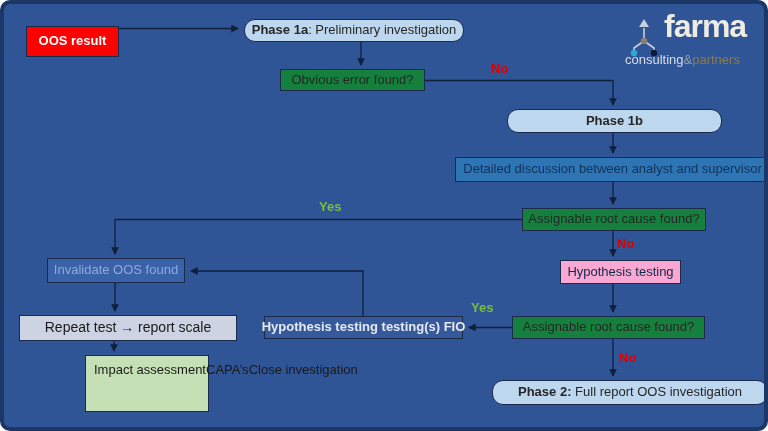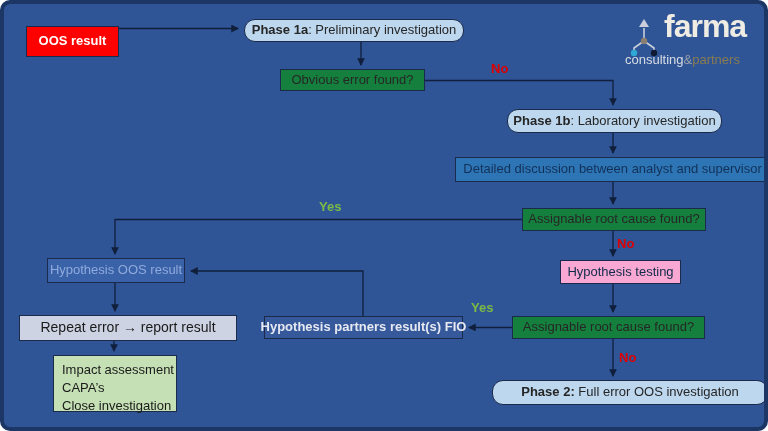--- a/index.html
+++ b/index.html
@@ -16,21 +16,21 @@
   .node span{white-space:pre;}
   .red{background:#FE0000;color:#ffffff;font-weight:bold;}
   .lightblue{background:#BDD7EE;color:#262626;border-radius:11px;}
   .whitebox{background:#15803d;color:#262626;}
   .midblue{background:#2E75B6;color:#123158;}
   .brightblue{background:#f9a8d4;color:#0E2A47;}
   .navybox{background:#3A62A8;color:#8FAADC;}
   .fiobox{background:#35599B;color:#E7E9F2;font-weight:bold;}
   .graybox{background:#CDD3E2;color:#1a1a1a;font-size:14px;}
   .greenbox{background:#C5E0B4;color:#1a1a1a;align-items:flex-start;justify-content:flex-start;
-    flex-direction:column;padding:5px 6px 4px 8px;line-height:1.38;}
+    flex-direction:row;padding:5px 6px 4px 8px;line-height:1.38;margin-left:32px;}
   .b{font-weight:bold;}
   .edge-label{position:absolute;font-size:13px;font-weight:bold;}
   .edge-no{color:#DE0000;}
   .edge-yes{color:#7CBB44;}
   .logo{position:absolute;left:620px;top:10px;width:132px;height:58px;text-align:center;}
   .logo-icon{position:absolute;left:2px;top:4px;}
   .logo-brand{position:absolute;left:40px;top:-6px;font-size:32px;font-weight:bold;
     letter-spacing:-1px;color:#EFECE3;}
   .logo-sub{position:absolute;left:1px;top:38px;font-size:13px;color:#D9DDE3;}
   .logo-sub .amp{color:#9AA0A8;}
@@ -72,54 +72,53 @@
     <span class="b">Phase 1a</span>
       <span>: Preliminary investigation</span>
   </div>
 
   <div class="node whitebox" style="left:276px;top:65px;width:145px;height:22px;">
     <span>Obvious error found?</span>
   </div>
 
   <div class="node lightblue" style="left:503px;top:105px;width:215px;height:24px;">
     <span class="b">Phase 1b</span>
-      <span>: Laboratory investigation</span>
   </div>
 
   <div class="node midblue" style="left:451px;top:153px;width:315px;height:25px;">
     <span>Detailed discussion between analyst and supervisor</span>
   </div>
 
   <div class="node whitebox" style="left:518px;top:204px;width:184px;height:23px;">
     <span>Assignable root cause found?</span>
   </div>
 
   <div class="node brightblue" style="left:556px;top:256px;width:121px;height:24px;">
     <span>Hypothesis testing</span>
   </div>
 
   <div class="node whitebox" style="left:508px;top:312px;width:193px;height:23px;">
     <span>Assignable root cause found?</span>
   </div>
 
   <div class="node lightblue" style="left:488px;top:376px;width:276px;height:25px;">
     <span class="b">Phase 2:</span>
-      <span> Full error OOS investigation</span>
+      <span> Full report OOS investigation</span>
   </div>
 
   <div class="node navybox" style="left:43px;top:254px;width:138px;height:25px;">
-    <span>Hypothesis OOS result</span>
+    <span>Invalidate OOS found</span>
   </div>
 
   <div class="node fiobox" style="left:260px;top:312px;width:199px;height:23px;">
-    <span>Hypothesis partners result(s) FIO</span>
+    <span>Hypothesis testing testing(s) FIO</span>
   </div>
 
   <div class="node graybox" style="left:15px;top:311px;width:218px;height:26px;">
-    <span>Repeat error → report result</span>
+    <span>Repeat test → report scale</span>
   </div>
 
   <div class="node greenbox" style="left:49px;top:351px;width:124px;height:57px;">
     <span>Impact assessment</span>
     <span>CAPA’s</span>
     <span>Close investigation</span>
   </div>
 
   <div class="edge-label edge-no" style="left:487px;top:57px;">No</div>
   <div class="edge-label edge-yes" style="left:315px;top:195px;">Yes</div>

